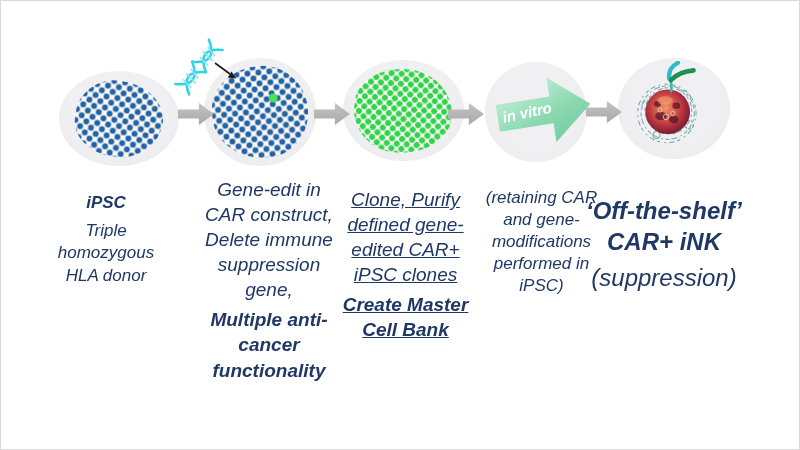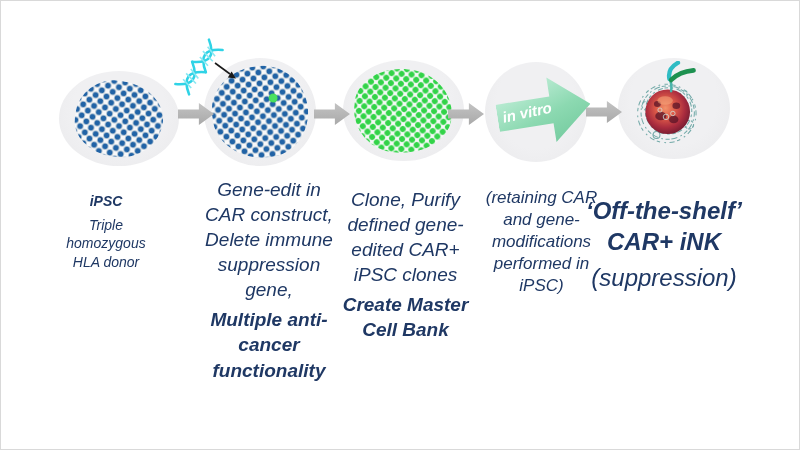--- a/index.html
+++ b/index.html
@@ -57,23 +57,23 @@
   #invitro .label { position:absolute; left:0; top:24px; width:60px; text-align:center;
     color:#ffffff; font-weight:700; font-style:italic; font-size:15px; transform:rotate(-3deg); }
 
   
   #nkcell { position:absolute; left:627px; top:60px; width:88px; height:86px; }
 
   
   .caption { position:absolute; text-align:center; color:#1f3864; font-style:italic; }
   .caption .seg { display:block; white-space:pre-line; margin:5px 0; }
   .caption .b { font-weight:700; }
-  #cap1{left:25px;  top:186px; width:160px; font-size:14px; line-height:1.33;}
+  #cap1{left:25px;  top:186px; width:160px; font-size:17px; line-height:1.33;}
   #cap2{left:196px; top:171px; width:144px; font-size:19px; line-height:1.32;text-align:center;}
-  #cap3{left:332px; top:181px; width:145px; font-size:19px; line-height:1.32;}
+  #cap3{left:332px; top:181px; width:145px; font-size:19px; line-height:1.32;text-decoration:underline;}
   #cap4{left:468px; top:181px; width:145px; font-size:19px; line-height:1.3;}
   #cap4 .r{font-size:17px;}
   #cap5{left:579px; top:189px; width:168px; font-size:24px; line-height:1.3;}
 </style>
 </head>
 <body>
 
 <div class="canvas">
 
   <div class="ellipse" id="e1">

